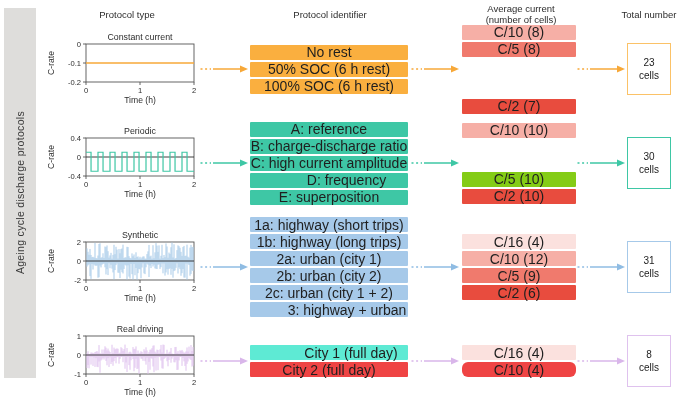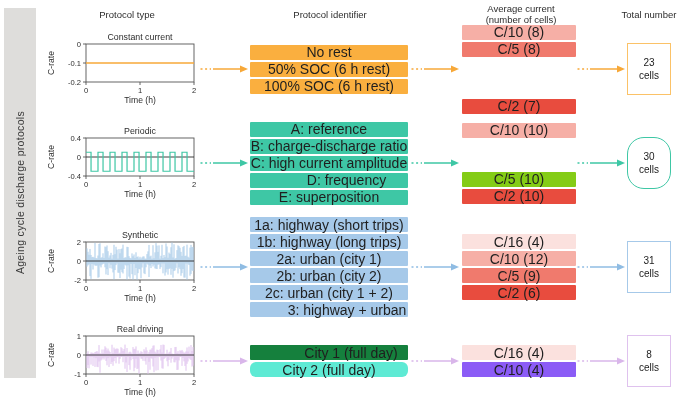--- a/index.html
+++ b/index.html
@@ -173,21 +173,21 @@
         </div>
       </div>
       <div class="cell">
         <svg width="50" height="10" viewBox="0 0 50 10">
           <line x1="1.5" y1="5" x2="12" y2="5" stroke="#3EC7A5" stroke-width="1.5" stroke-dasharray="2 2.6"></line>
           <line x1="14" y1="5" x2="41" y2="5" stroke="#3EC7A5" stroke-width="1.5"></line>
           <polygon points="41,1.6 49,5 41,8.4" fill="#3EC7A5"></polygon>
         </svg>
       </div>
       <div class="cell">
-        <div class="total" style="border-color: rgb(62, 199, 165); border-radius: 17px;">
+        <div class="total" style="border-color: rgb(62, 199, 165);">
           <div>30</div>
           <div>cells</div>
         </div>
       </div>
       <div class="cell">
         <svg width="152" height="76" viewBox="0 0 152 76">
           <text x="94" y="9" text-anchor="middle" font-size="8.8">Synthetic</text>
           <rect x="40" y="13" width="108" height="38" fill="none" stroke="#555" stroke-width="0.9"></rect>
           <line x1="37" y1="13" x2="40" y2="13" stroke="#555" stroke-width="0.9"></line>
           <text x="35" y="15.6" text-anchor="end" font-size="7.6">2</text>
@@ -488,35 +488,35 @@
       </div>
       <div class="cell">
         <svg width="50" height="10" viewBox="0 0 50 10">
           <line x1="1.5" y1="5" x2="12" y2="5" stroke="#D9B6EA" stroke-width="1.5" stroke-dasharray="2 2.6"></line>
           <line x1="14" y1="5" x2="41" y2="5" stroke="#D9B6EA" stroke-width="1.5"></line>
           <polygon points="41,1.6 49,5 41,8.4" fill="#D9B6EA"></polygon>
         </svg>
       </div>
       <div class="cell">
         <div class="stack">
-          <div class="pbox" style="background: #15803d; padding-left: 44px;">City 1 (full day)</div>
-          <div class="pbox" style="background: #5eead4; border-radius: 6px;">City 2 (full day)</div>
+          <div class="pbox" style="background: #5eead4; padding-left: 44px;">City 1 (full day)</div>
+          <div class="pbox" style="background: #ef4444;">City 2 (full day)</div>
         </div>
       </div>
       <div class="cell">
         <svg width="50" height="10" viewBox="0 0 50 10">
           <line x1="1.5" y1="5" x2="12" y2="5" stroke="#D9B6EA" stroke-width="1.5" stroke-dasharray="2 2.6"></line>
           <line x1="14" y1="5" x2="41" y2="5" stroke="#D9B6EA" stroke-width="1.5"></line>
           <polygon points="41,1.6 49,5 41,8.4" fill="#D9B6EA"></polygon>
         </svg>
       </div>
       <div class="cell">
         <div class="stack">
           <div class="pbox" style="background: rgb(251, 225, 222);">C/16 (4)</div>
-          <div class="pbox" style="background: #8b5cf6;">C/10 (4)</div>
+          <div class="pbox" style="background: #ef4444; border-radius: 6px;">C/10 (4)</div>
         </div>
       </div>
       <div class="cell">
         <svg width="50" height="10" viewBox="0 0 50 10">
           <line x1="1.5" y1="5" x2="12" y2="5" stroke="#D9B6EA" stroke-width="1.5" stroke-dasharray="2 2.6"></line>
           <line x1="14" y1="5" x2="41" y2="5" stroke="#D9B6EA" stroke-width="1.5"></line>
           <polygon points="41,1.6 49,5 41,8.4" fill="#D9B6EA"></polygon>
         </svg>
       </div>
       <div class="cell">

